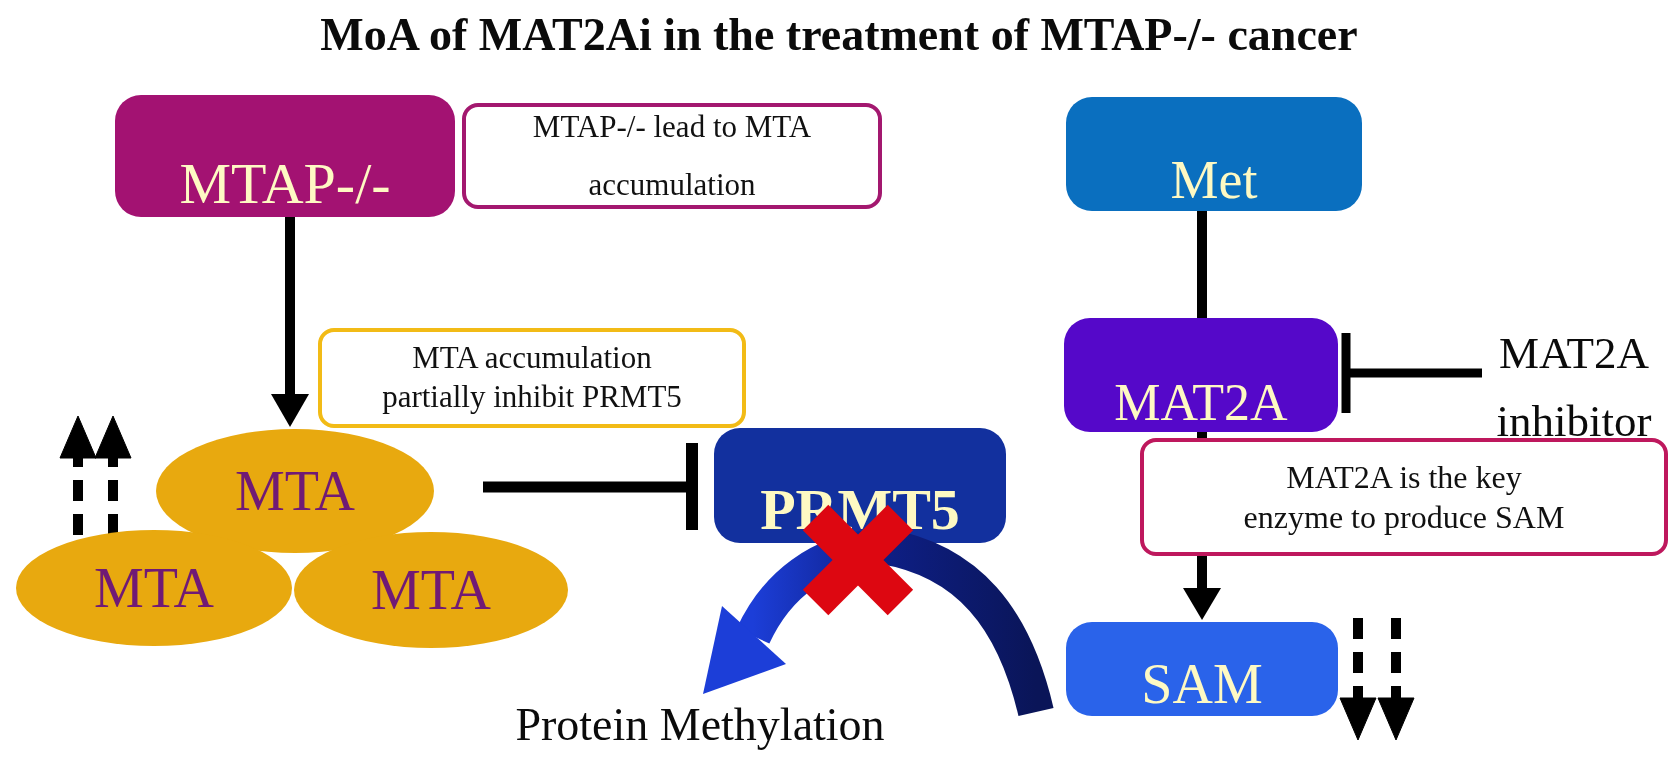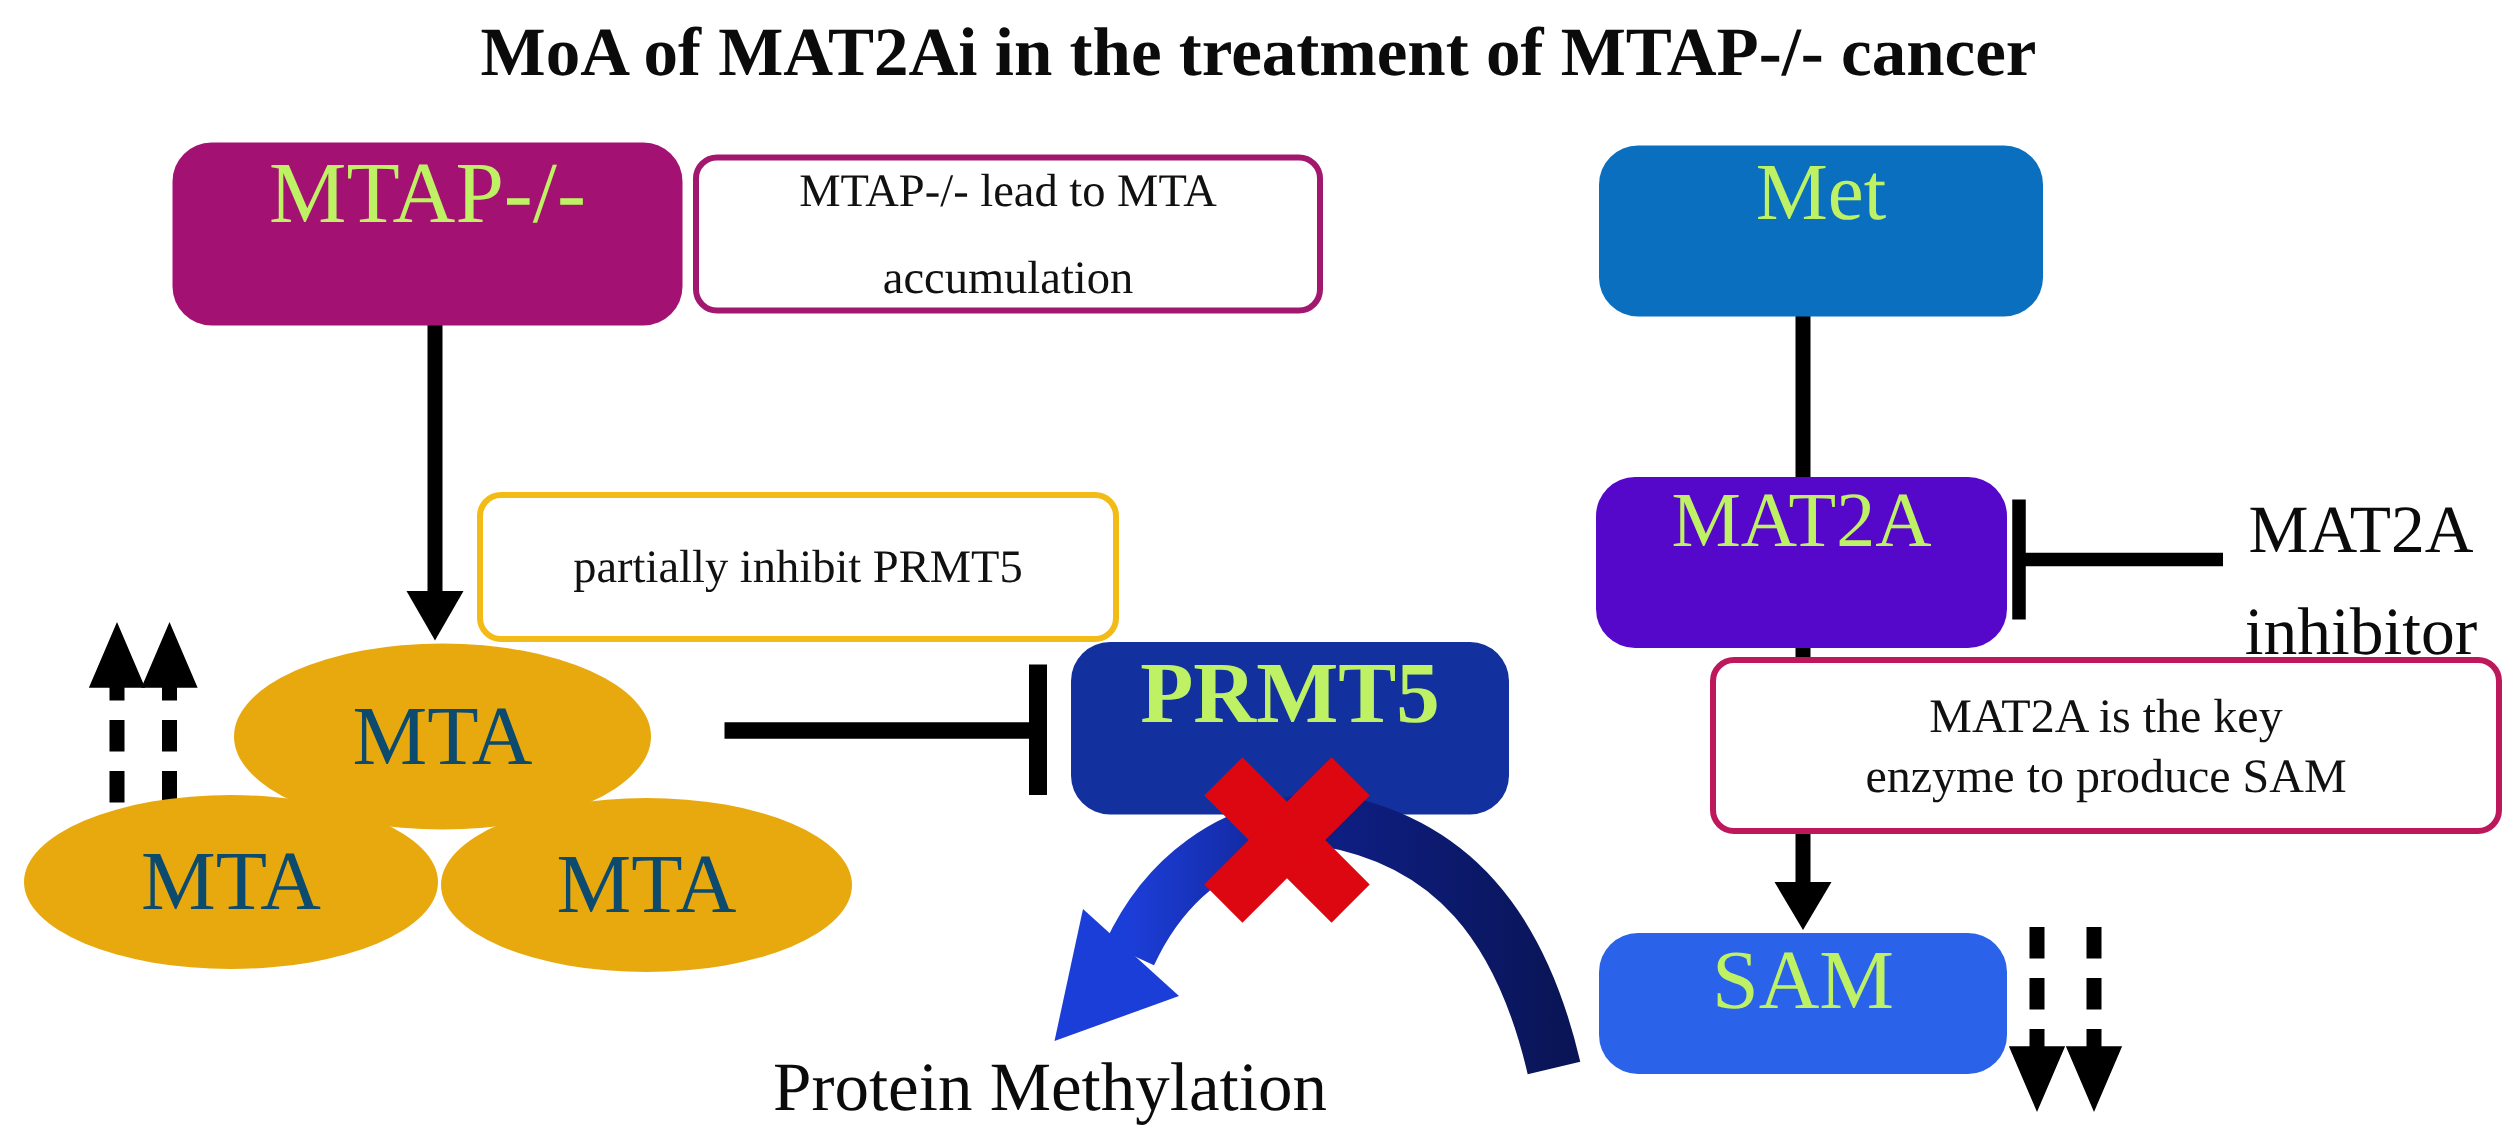--- a/index.html
+++ b/index.html
@@ -9,32 +9,32 @@
   }
   .title{
     position:absolute;left:0;top:8px;width:1678px;text-align:center;
     font-size:46px;font-weight:700;color:#0b0b0b;letter-spacing:0px;
   }
   .svg-layer{position:absolute;left:0;top:0;width:1678px;height:761px;pointer-events:none;}
   .layer-under{z-index:1;}
   .layer-top{z-index:3;}
 
   .node{
-    position:absolute;display:flex;align-items:flex-start;justify-content:center;
-    color:#bef264;z-index:2;
+    position:absolute;display:flex;align-items:flex-end;justify-content:center;
+    color:#fef9c3;z-index:2;
   }
   .rbox{border-radius:26px;}
   .mtap-box{left:115px;top:95px;width:340px;height:122px;background:#A31272;font-size:58px;}
   .prmt5-box{left:714px;top:428px;width:292px;height:115px;background:#12309E;font-size:58px;font-weight:600;}
   .met-box{left:1066px;top:97px;width:296px;height:114px;background:#0A6FBF;font-size:54px;}
   .mat2a-box{left:1064px;top:318px;width:274px;height:114px;background:#5508C9;font-size:52px;}
   .sam-box{left:1066px;top:622px;width:272px;height:94px;background:#2A63EA;font-size:56px;}
 
   .oval{
-    position:absolute;border-radius:50%;background:#E8A90F;color:#0c4a6e;
+    position:absolute;border-radius:50%;background:#E8A90F;color:#701a75;
     display:flex;align-items:center;justify-content:center;font-size:56px;z-index:2;
   }
   .oval-top{left:156px;top:429px;width:278px;height:124px;}
   .oval-left{left:16px;top:530px;width:276px;height:116px;}
   .oval-right{left:294px;top:532px;width:274px;height:116px;}
 
   .note{
     position:absolute;background:#ffffff;border-radius:16px;z-index:2;
     display:flex;flex-direction:column;align-items:center;justify-content:center;
     color:#111111;text-align:center;line-height:1.25;
@@ -96,20 +96,21 @@
   <div class="node rbox mtap-box">
     <span>MTAP-/-</span>
   </div>
 
   <div class="note note-mtap">
     <span>MTAP-/- lead to MTA</span>
     <span>accumulation</span>
   </div>
 
   <div class="note note-mta">
+    <span>MTA accumulation</span>
     <span>partially inhibit PRMT5</span>
   </div>
 
   <div class="oval oval-top">
     <span>MTA</span>
   </div>
   <div class="oval oval-left">
     <span>MTA</span>
   </div>
   <div class="oval oval-right">

